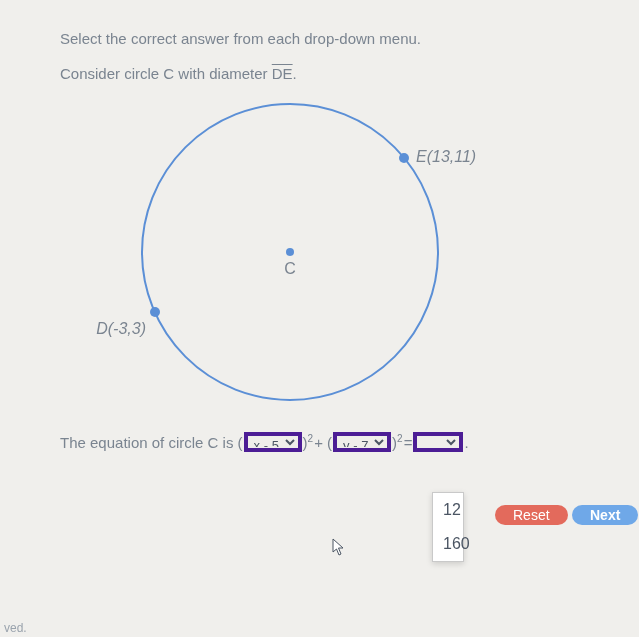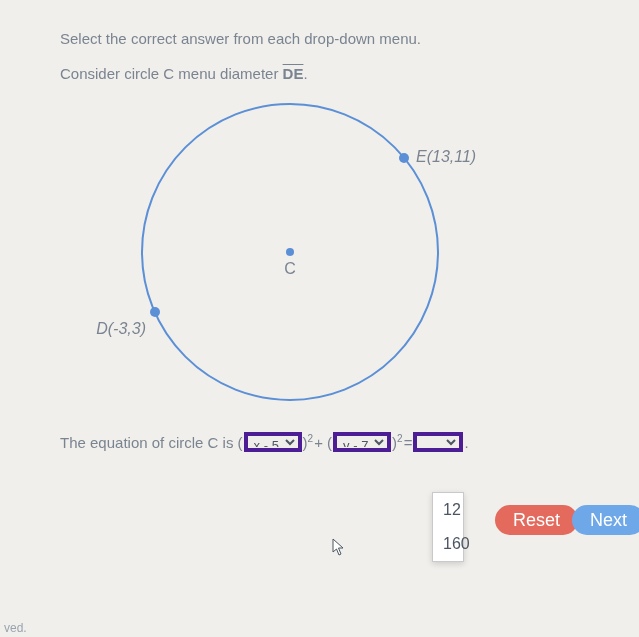--- a/index.html
+++ b/index.html
@@ -19,21 +19,21 @@
   .instruction {
     font-size: 15px;
     color: #7a8490;
     margin-bottom: 18px;
   }
   .prompt {
     font-size: 15px;
     color: #7a8490;
     margin-bottom: 10px;
   }
-  .overline { text-decoration: overline; font-weight: bold; }
+  .overline { text-decoration: overline; }
   .diagram-wrap {
     width: 460px;
     height: 320px;
     position: relative;
     margin: 10px 0 20px 0;
   }
   .diagram-wrap svg { display: block; }
   .eq-row {
     font-size: 15px;
     color: #7a8490;
@@ -65,31 +65,31 @@
     color: #4b5563;
   }
   .options-pop .opt {
     padding: 8px 10px;
     cursor: pointer;
   }
   .options-pop .opt.hl { background: #e8eef7; }
   .btn {
     position: absolute;
     top: 505px;
-    height: 30px;
+    height: 20px;
     border: none;
     border-radius: 15px;
     color: #fff;
-    font-size: 18px;
+    font-size: 14px;
     padding: 0 18px;
     cursor: pointer;
     font-family: inherit;
   }
   .btn-reset { left: 495px; background: #e36a5c; }
-  .btn-next  { left: 572px; background: #6fa8e8; }
+  .btn-next  { left: 572px; background: #6fa8e8; font-weight: bold; }
   .footer-cut {
     position: absolute;
     left: 0; bottom: 0;
     font-size: 12px;
     color: #9aa3ad;
     padding: 2px 4px;
   }
   .cursor {
     position: absolute;
     left: 332px; top: 538px;
@@ -97,21 +97,21 @@
     pointer-events: none;
   }
 </style>
 </head>
 <body>
 
 <div class="page">
   <p class="instruction">Select the correct answer from each drop-down menu.</p>
 
   <p class="prompt">
-    <span>Consider circle C menu diameter </span><span class="overline">DE</span><span>.</span>
+    <span>Consider circle C with diameter </span><span class="overline">DE</span><span>.</span>
   </p>
 
   <div class="diagram-wrap">
     <svg width="460" height="320" viewBox="0 0 460 320">
       <circle cx="230" cy="160" r="148" fill="none" stroke="#5b8fd6" stroke-width="2"></circle>
       <circle cx="230" cy="160" r="4" fill="#5b8fd6"></circle>
       <text x="230" y="182" text-anchor="middle" font-size="16" fill="#7a8490">C</text>
       <circle cx="344" cy="66" r="5" fill="#5b8fd6"></circle>
       <text x="356" y="70" font-size="16" fill="#7a8490" font-style="italic">E(13,11)</text>
       <circle cx="95" cy="220" r="5" fill="#5b8fd6"></circle>

